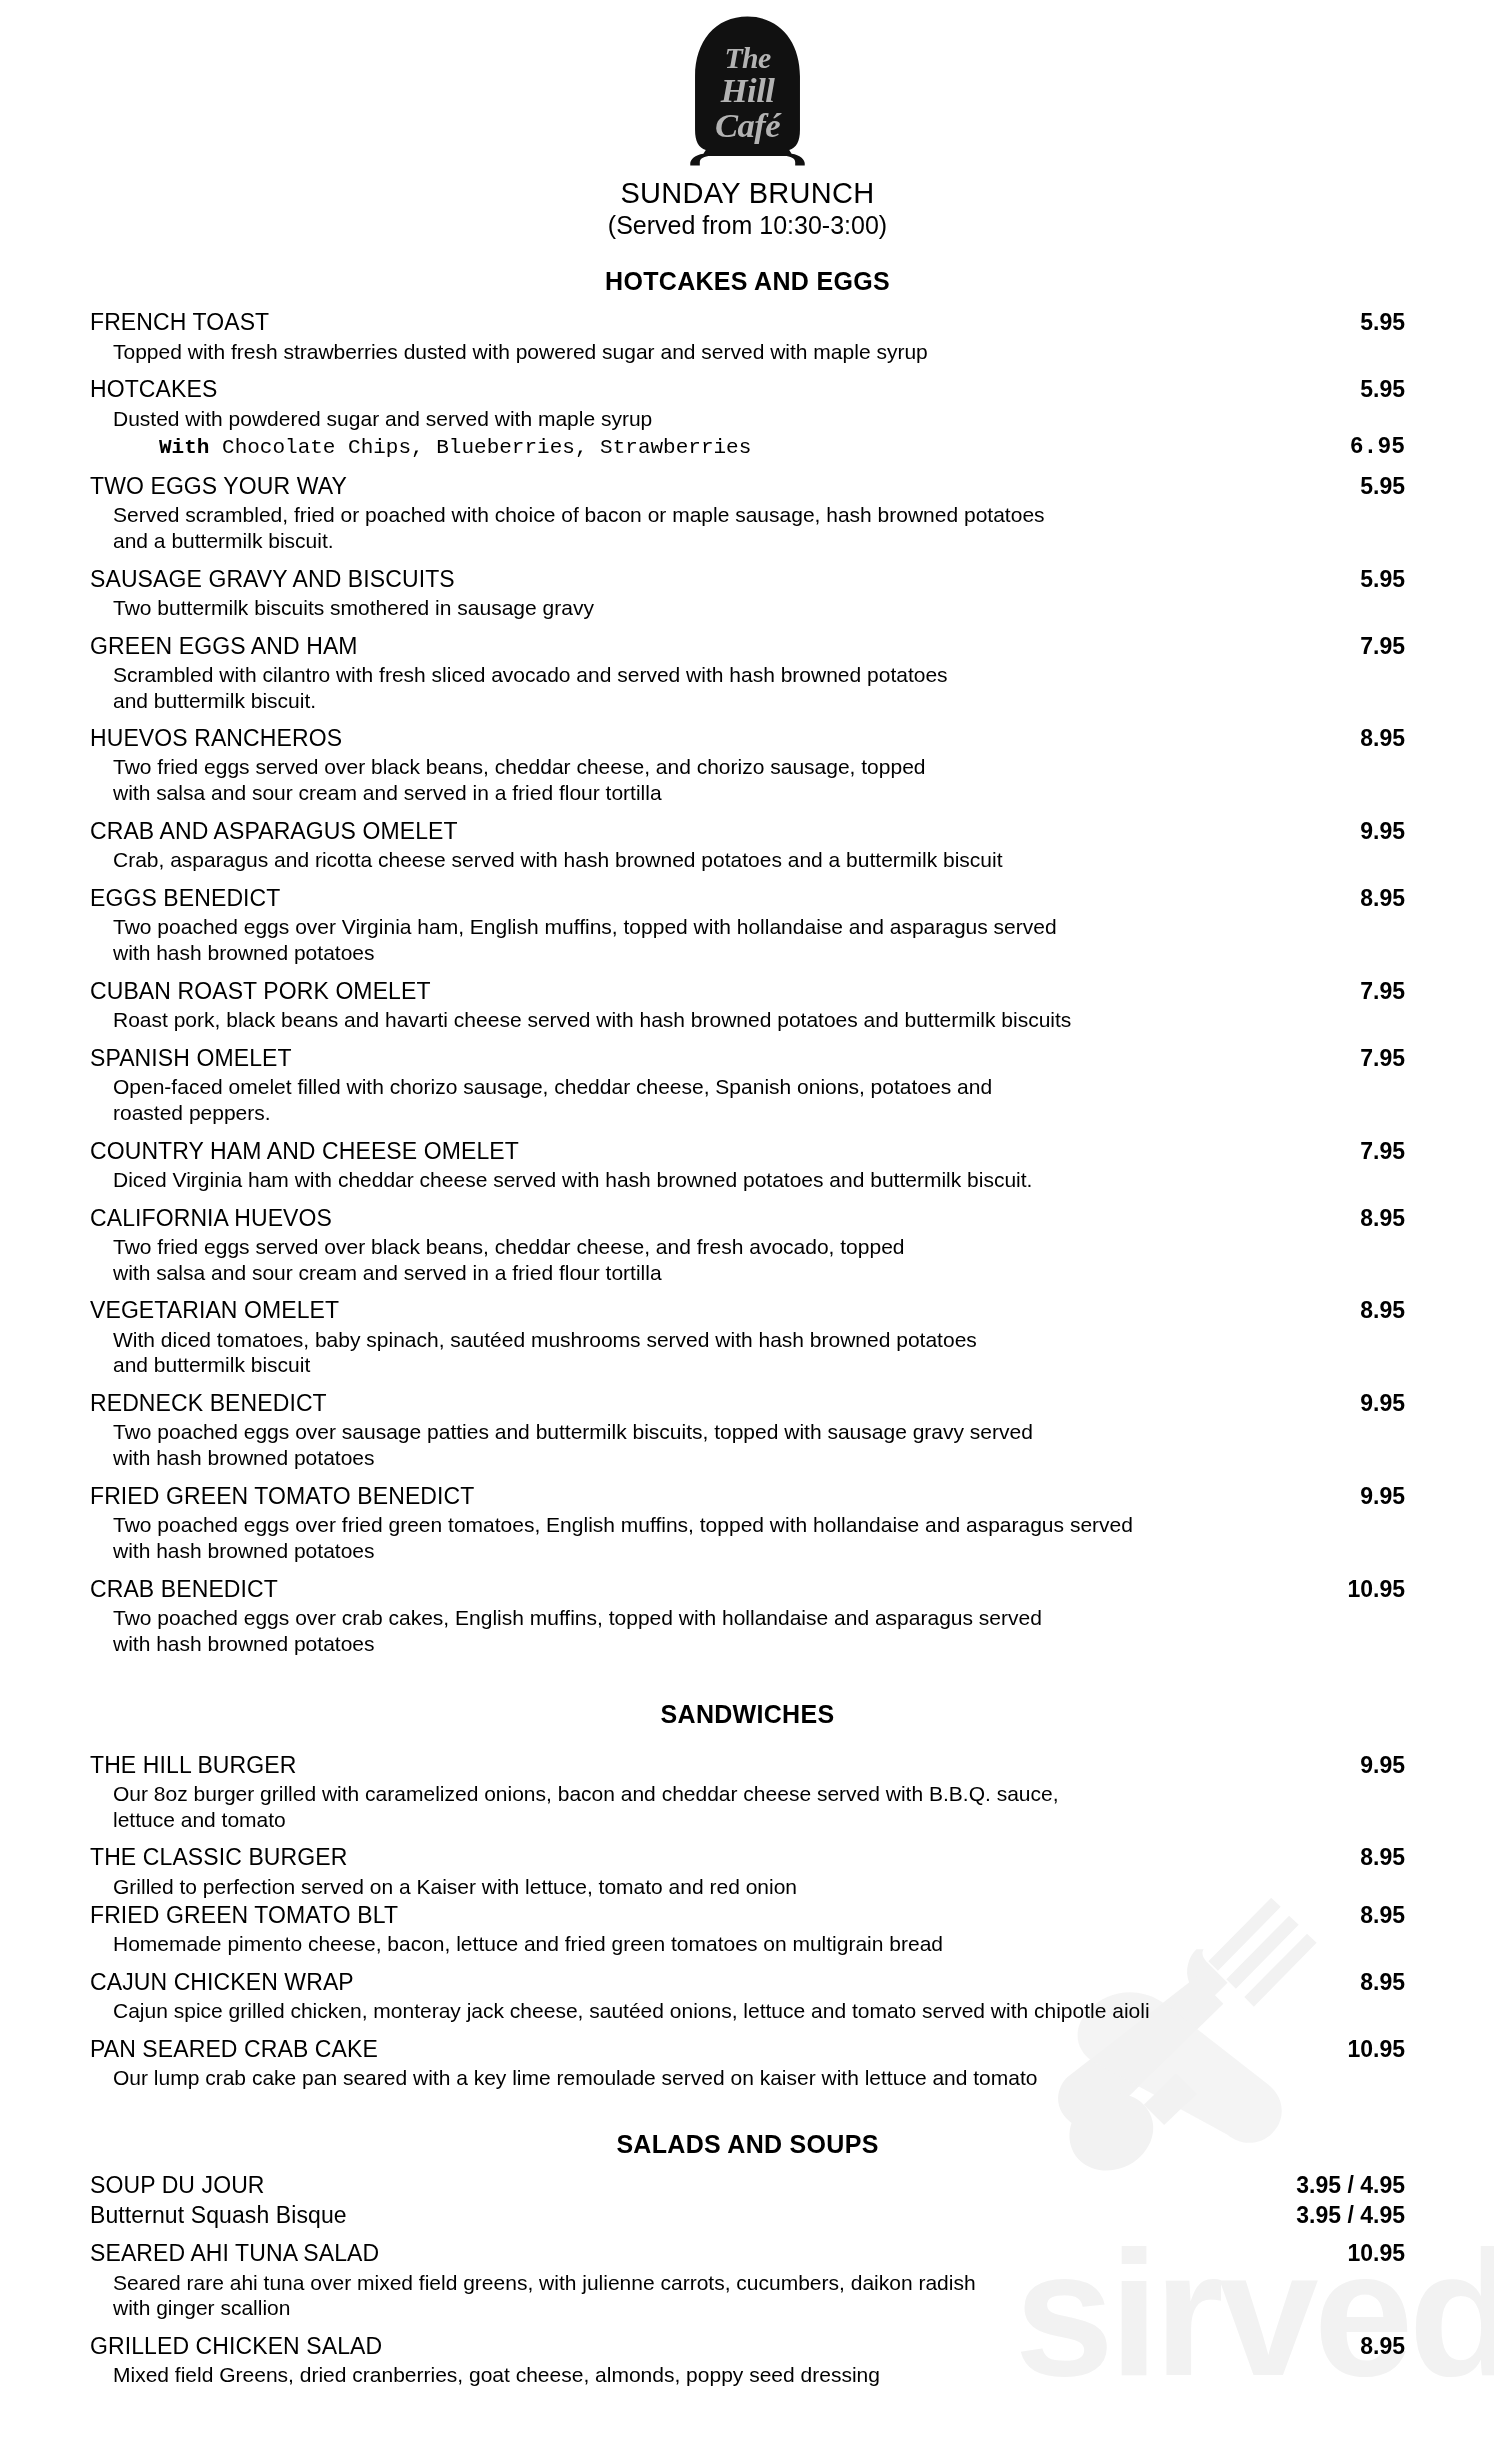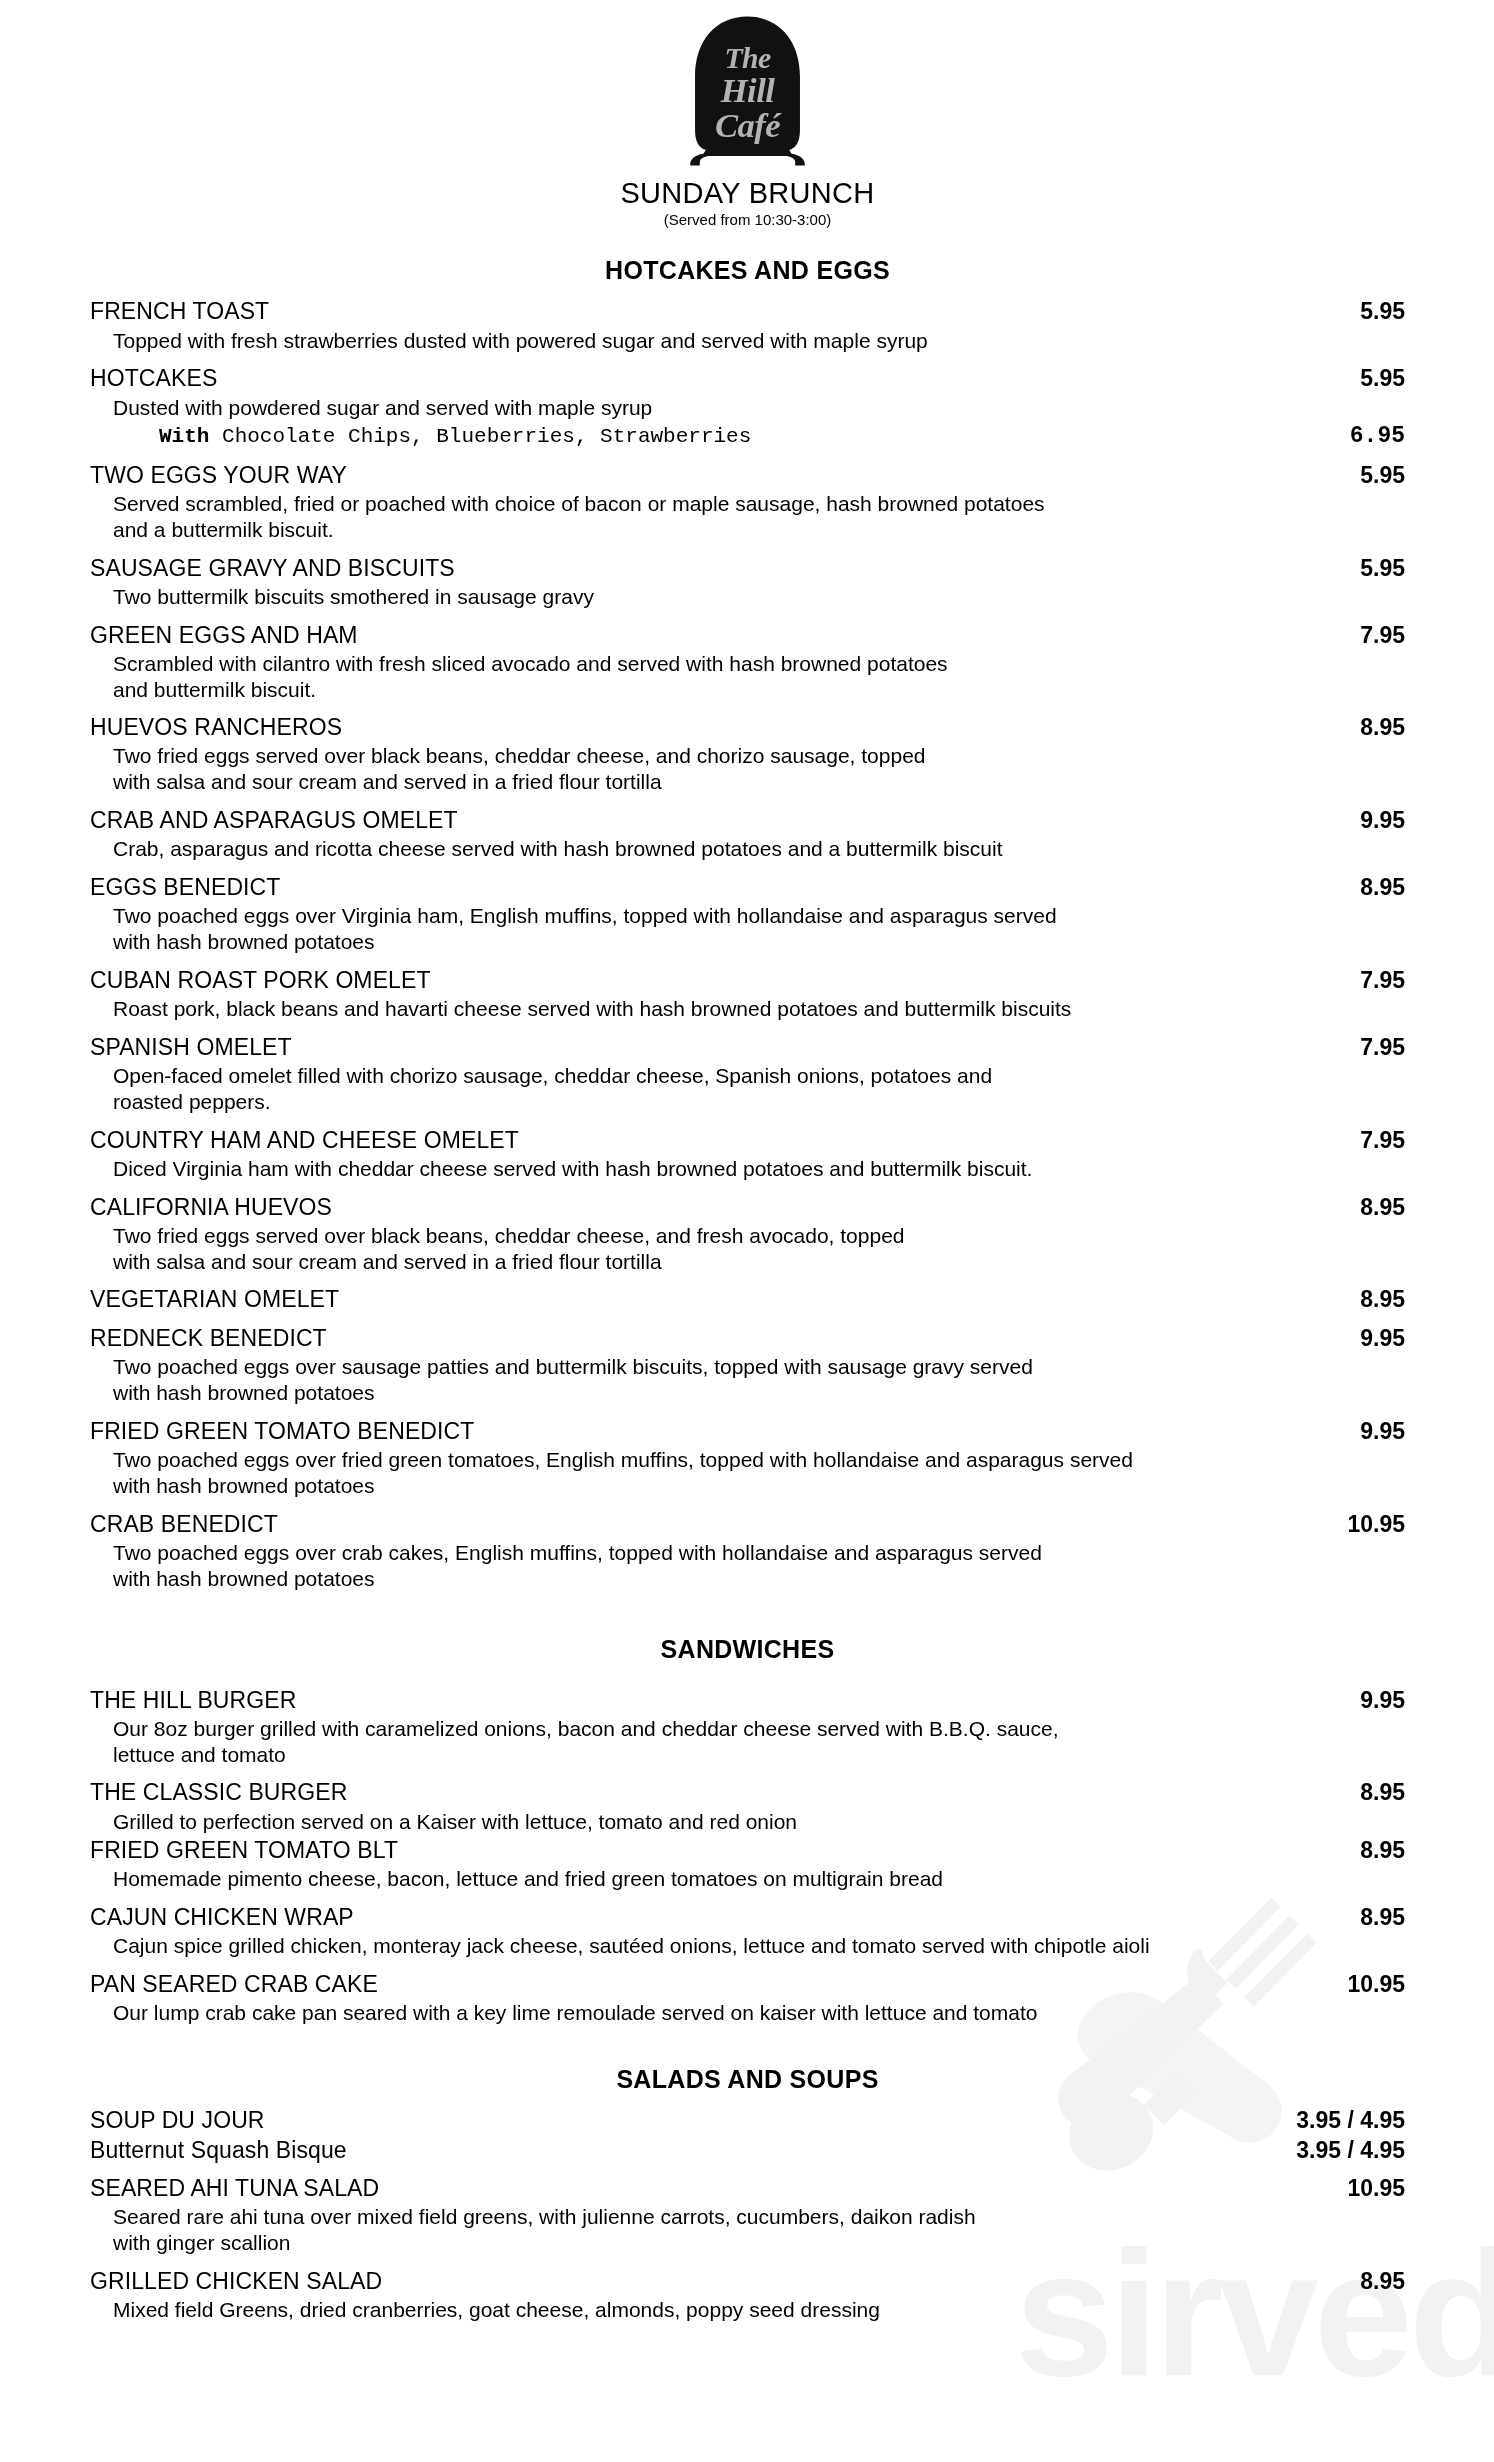--- a/index.html
+++ b/index.html
@@ -63,21 +63,21 @@
     height: 155px;
   }
   #brunch-title {
     font-size: 29px;
     font-weight: 400;
     letter-spacing: 0.3px;
     margin-top: 8.4px;
     line-height: 1.08;
   }
   #brunch-hours {
-    font-size: 15px;
+    font-size: 25px;
     font-weight: 400;
     margin-top: 2.4px;
     line-height: 1.1;
   }
 
   
   #content {
     position: relative;
     z-index: 2;
     padding: 0 0 36px 0;
@@ -336,20 +336,24 @@
           <div class="item-desc">
             <span class="dline">Two fried eggs served over black beans, cheddar cheese, and fresh avocado, topped</span>
             <span class="dline">with salsa and sour cream and served in a fried flour tortilla</span>
           </div>
         </div>
         <div class="item">
           <div class="item-row">
             <div class="item-name">VEGETARIAN OMELET</div>
             <div class="item-price">8.95</div>
           </div>
+          <div class="item-desc">
+            <span class="dline">With diced tomatoes, baby spinach, sautéed mushrooms served with hash browned potatoes</span>
+            <span class="dline">and buttermilk biscuit</span>
+          </div>
         </div>
         <div class="item">
           <div class="item-row">
             <div class="item-name">REDNECK BENEDICT</div>
             <div class="item-price">9.95</div>
           </div>
           <div class="item-desc">
             <span class="dline">Two poached eggs over sausage patties and buttermilk biscuits, topped with sausage gravy served</span>
             <span class="dline">with hash browned potatoes</span>
           </div>

